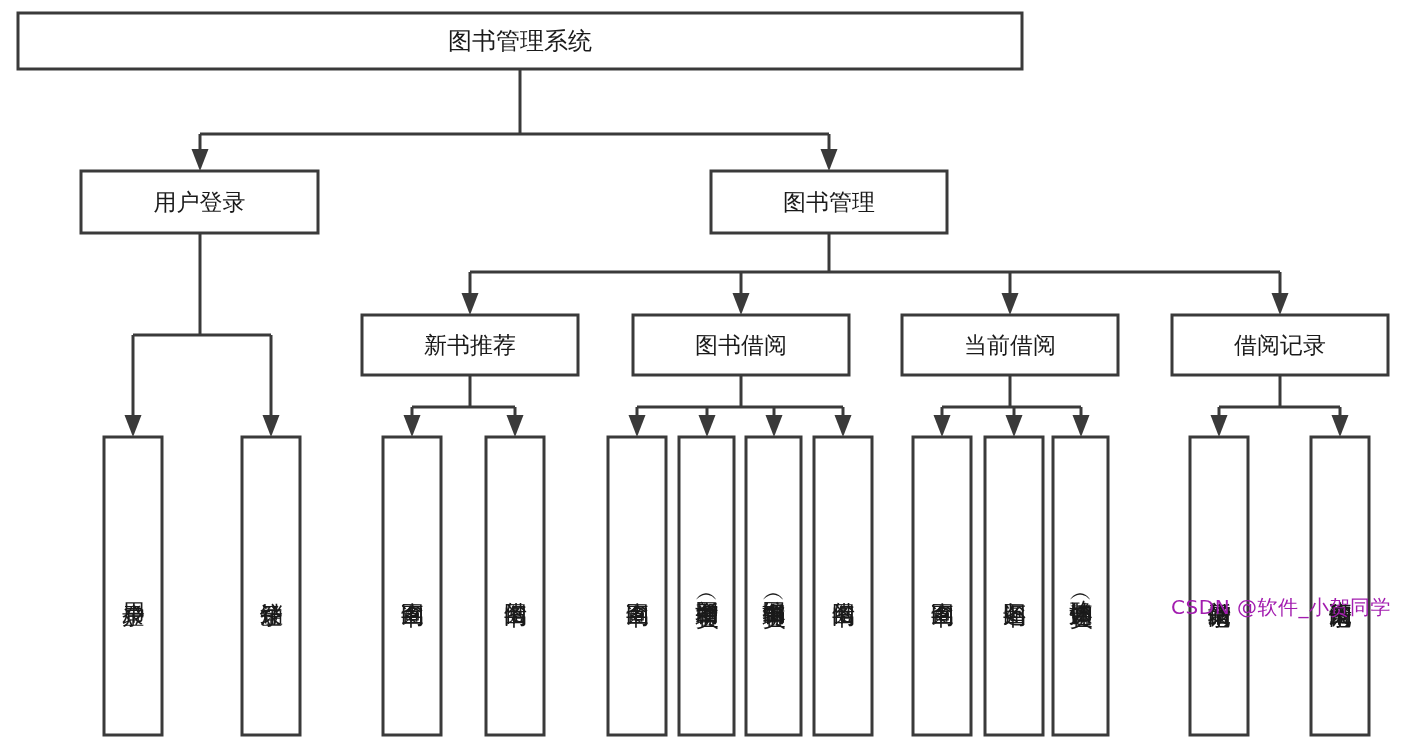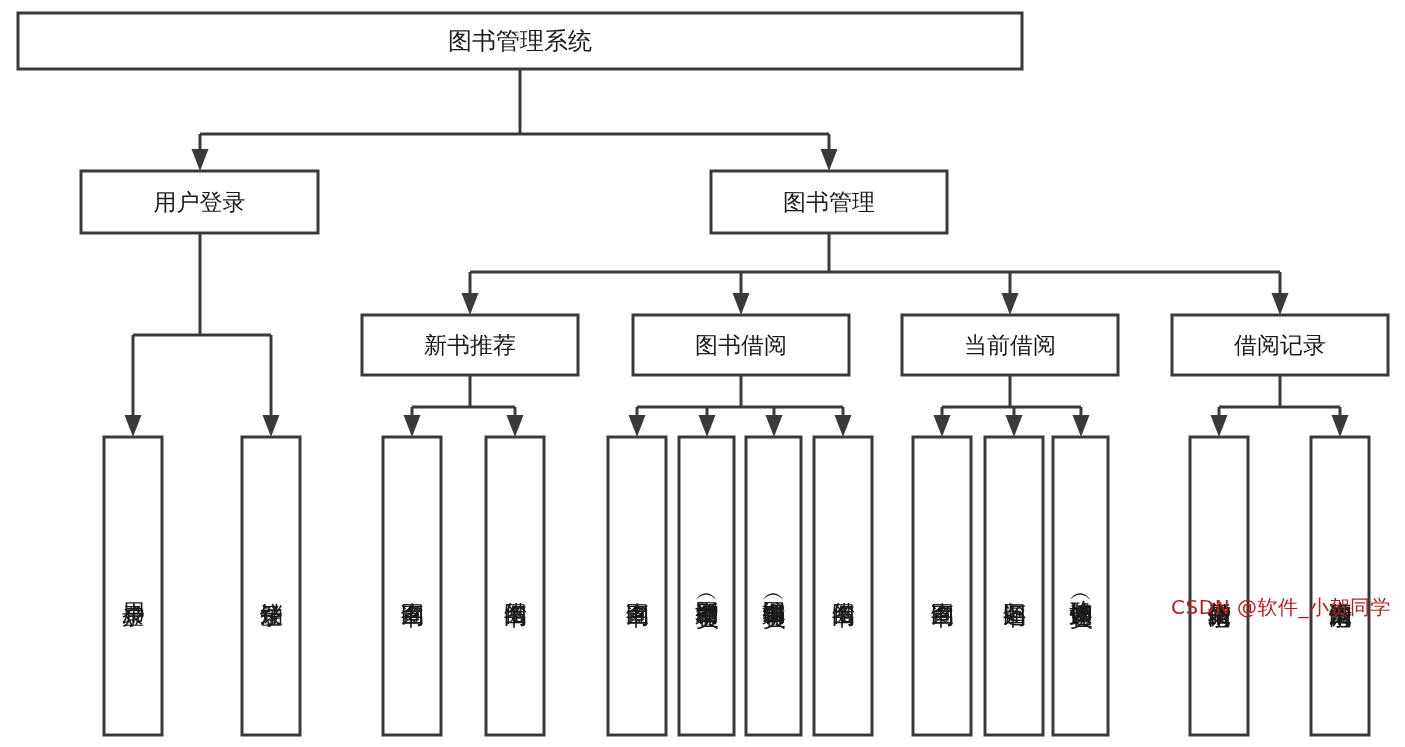--- a/index.html
+++ b/index.html
@@ -72,21 +72,21 @@
     white-space: pre;
     letter-spacing: 1px;
     pointer-events: none;
   }
   .watermark {
     position: absolute;
     right: 14px;
     bottom: 8px;
     font-family: "DejaVu Sans", "Liberation Sans", sans-serif;
     font-size: 20px;
-    color: #b91c1c;
+    color: #a21caf;
     letter-spacing: 0.5px;
     white-space: nowrap;
   }
 </style>
 </head>
 <body>
 
 <div id="diagram-root">
   <svg id="tree-svg" viewBox="0 0 1405 747" xmlns="http://www.w3.org/2000/svg">
     <g id="connector-layer">

